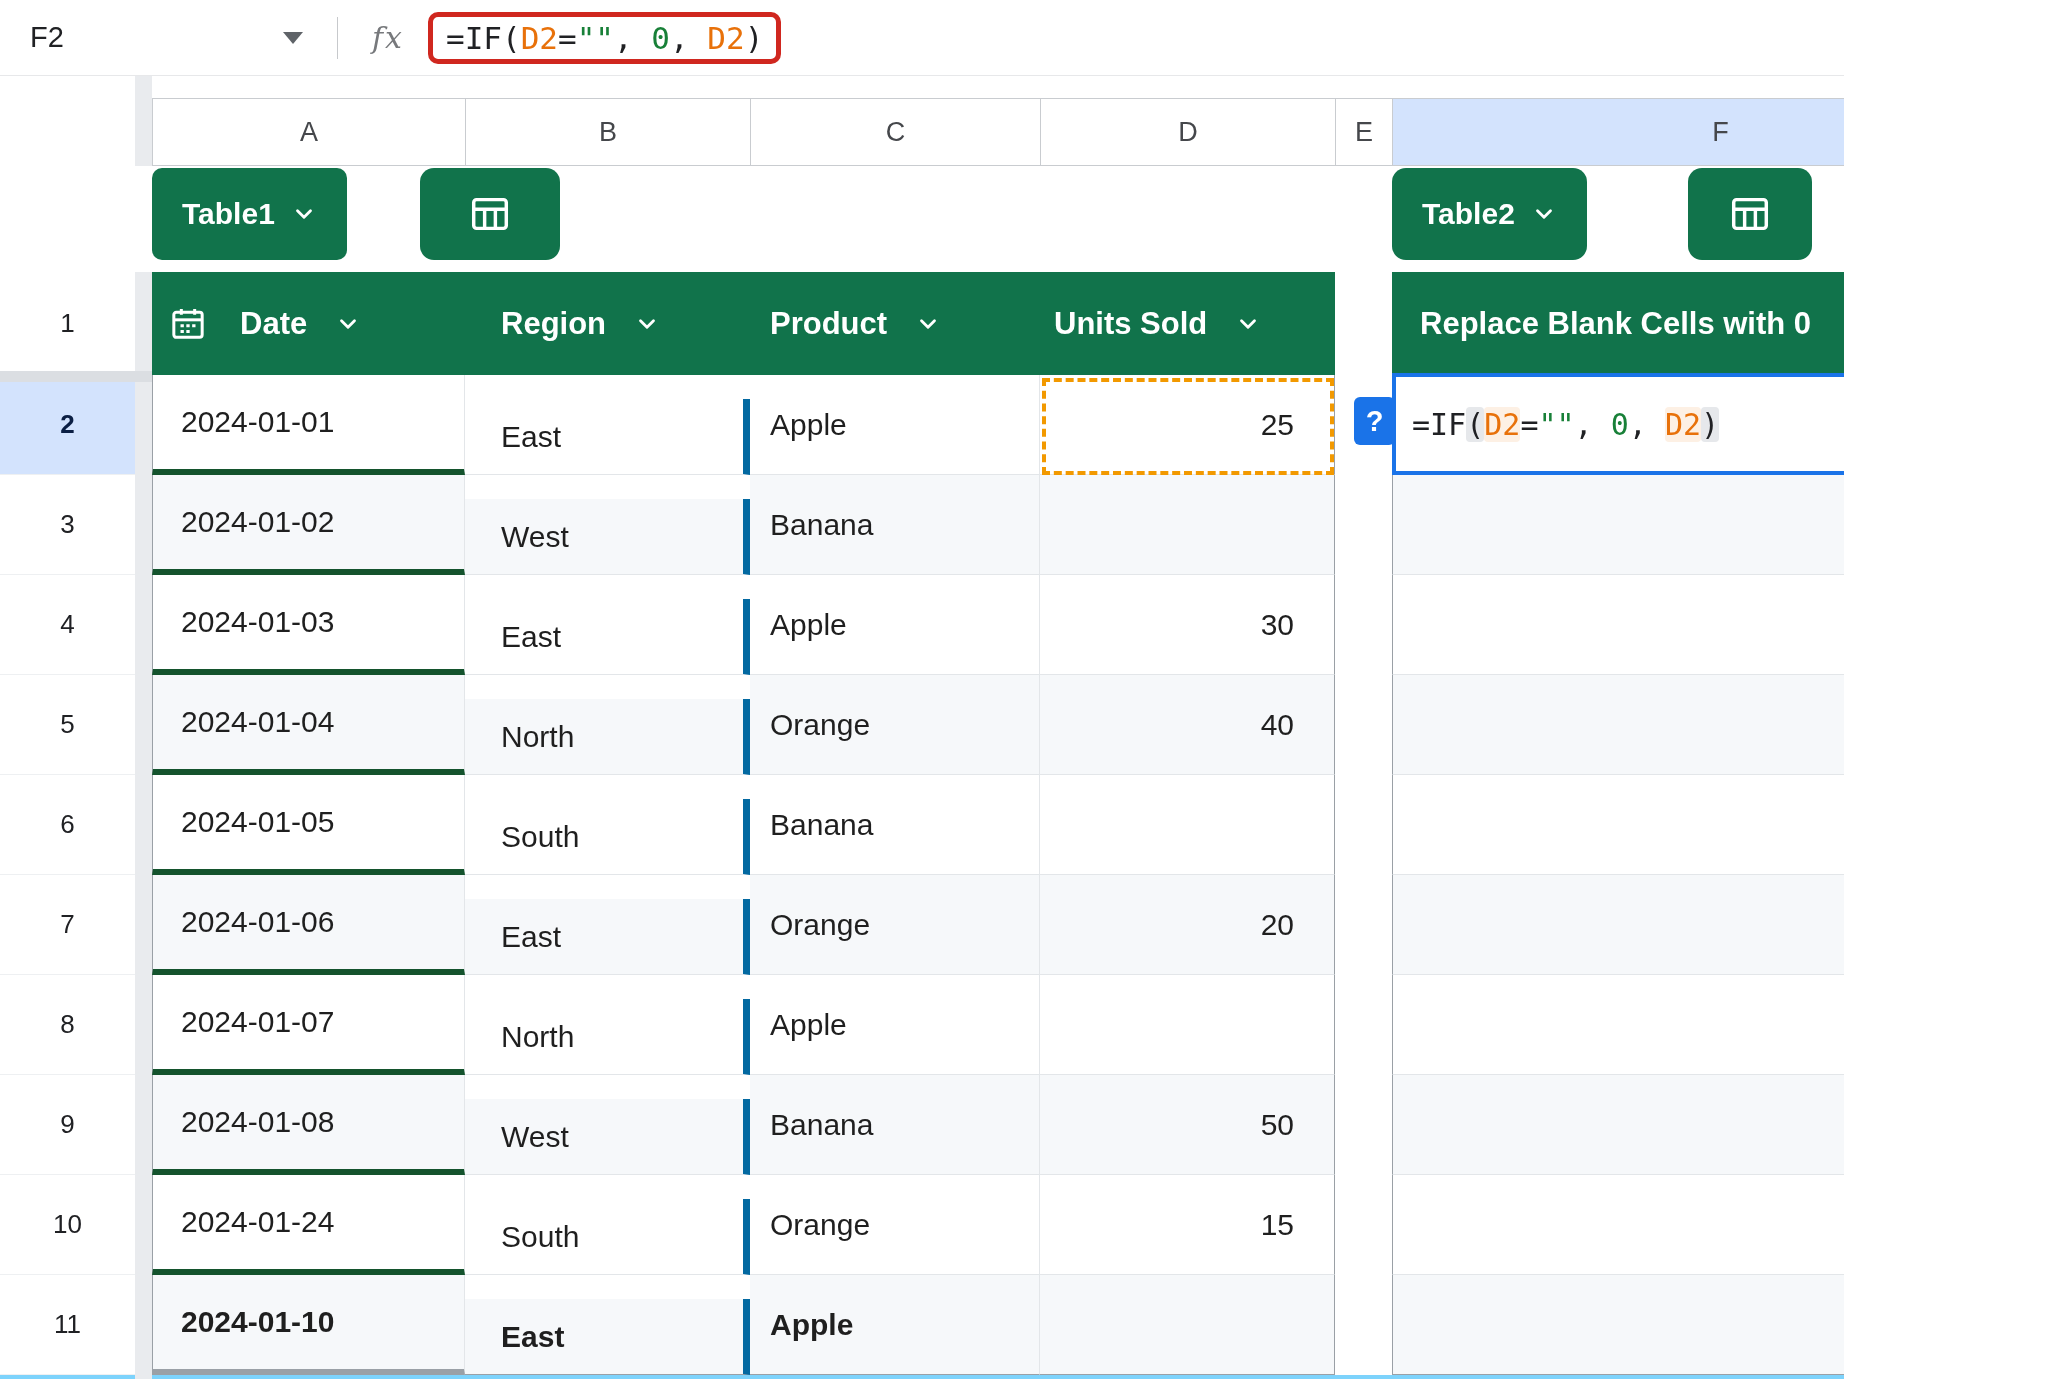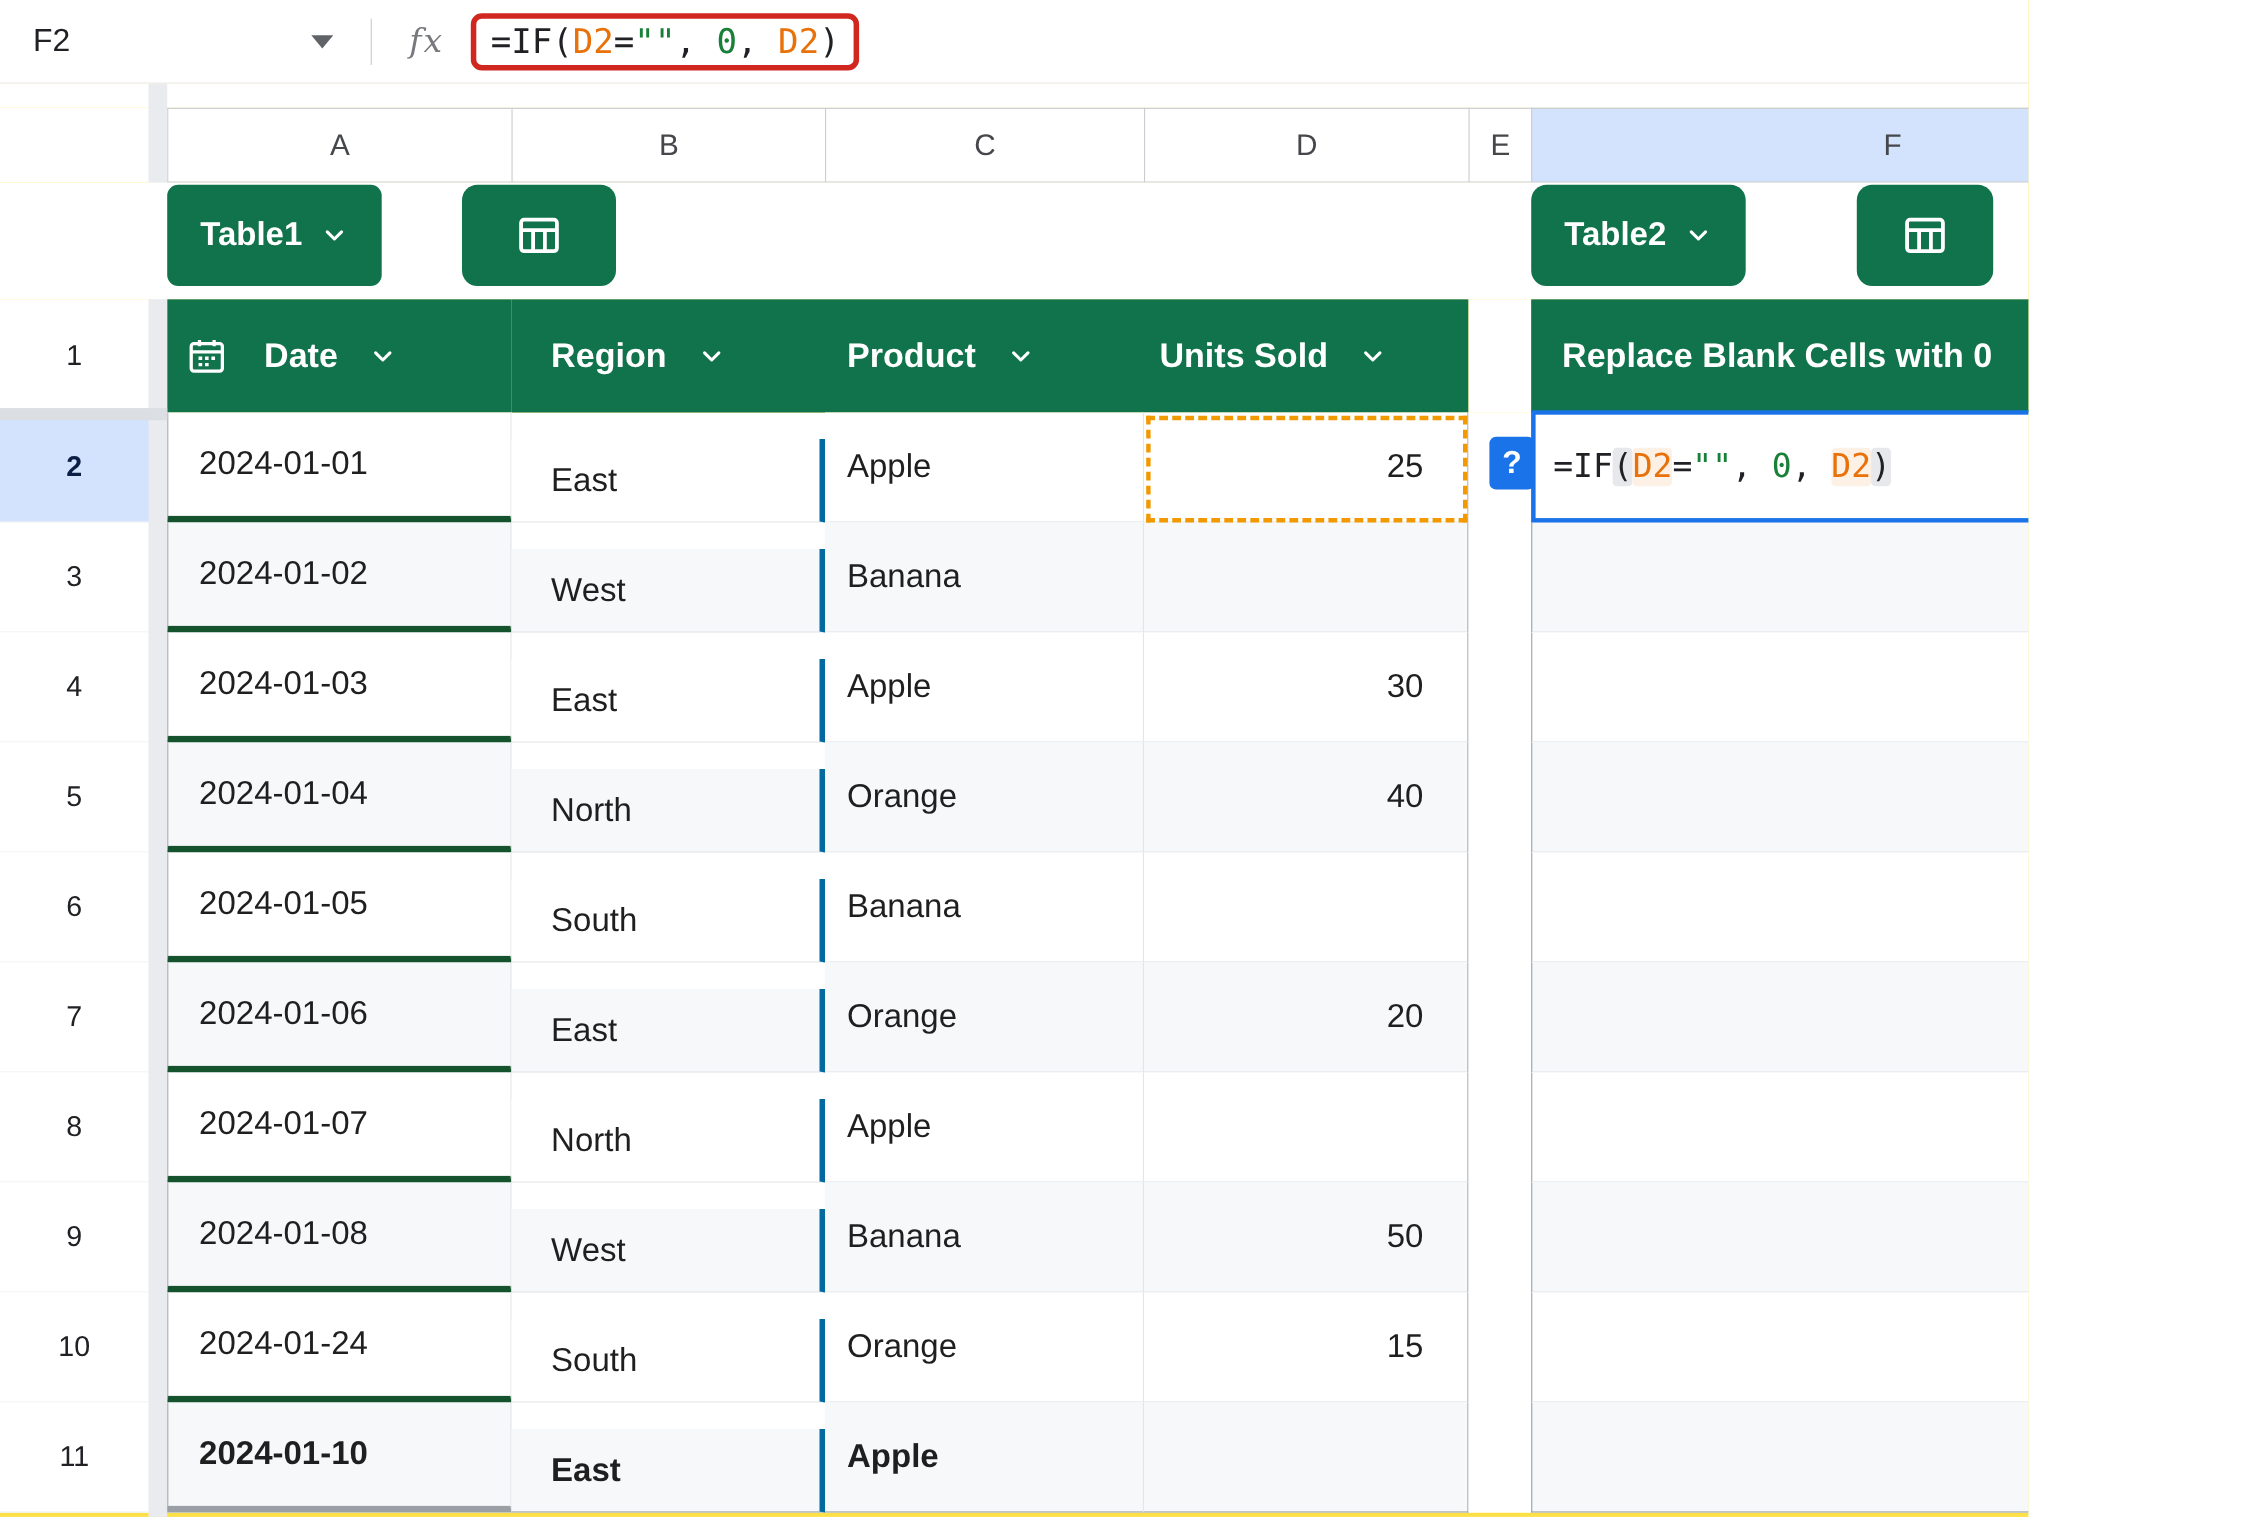--- a/index.html
+++ b/index.html
@@ -1,18 +1,18 @@
 <!DOCTYPE html>
 <html style="--table-green: #11734b; --selection-blue: #1a73e8; --selected-header-bg: #d3e3fd; --ref-orange: #e8710a; --string-green: #188038; --number-green: #188038; --annotation-red: #d0271f; --dashed-orange: #f29900;"><head>
 <meta charset="utf-8">
 <style>
   * { box-sizing: border-box; margin: 0; padding: 0; }
   html,body { background:#fff; }
   .app{
-    position:relative; width:1844px; height:1379px; background:#fde047;
+    position:relative; width:1844px; height:1379px; background:#7dd3fc;
     font-family:"Liberation Sans", sans-serif; overflow:hidden;
     --cols:152px 313px 285px 290px 295px 57px 656px;
   }
   
   .formula-bar{ height:76px; display:flex; align-items:center; border-bottom:1px solid #e7e8ea; background:#fff; }
   .name-box{ width:337px; display:flex; align-items:center; justify-content:space-between; padding:0 34px 0 30px; font-size:29px; color:#202124; }
   .tri{ width:0; height:0; border-left:10px solid transparent; border-right:10px solid transparent; border-top:12px solid #5f6368; }
   .fb-divider{ width:1px; height:42px; background:#c7c9cc; }
   .fx{ font-family:"DejaVu Serif", serif; font-style:italic; font-size:30px; color:#77797c; margin:0 24px 0 34px; letter-spacing:2px; }
   .red-annot{ display:inline-flex; align-items:center; border:5px solid var(--annotation-red,#d0271f); border-radius:10px; padding:3px 13px; }
@@ -50,21 +50,21 @@
   .h-d{ padding-left:14px; }
   .hcell .chev{ margin-left:28px; flex:none; }
   .h-e{ background:#fff; }
   .h-f{ justify-content:space-between; padding:0 28px; }
   .rn{ display:flex; align-items:center; justify-content:center; padding-right:17px; font-size:26px; color:#202124; background:#fff; border-bottom:1px solid #eef0f2; }
   .rn-sel{ background:var(--selected-header-bg,#d3e3fd); font-weight:bold; color:#0b1f44; }
   
   .sheet-body{ display:grid; grid-template-columns:var(--cols); grid-auto-rows:100px; background:#fff; }
   .dc{ display:flex; align-items:center; font-size:30px; color:#1f1f1f; background:#fff; }
   .ca{ padding-left:28px; border-left:1px solid #9aa0a6; border-right:1px solid #e3e6e9; border-bottom:6px solid #14532d; }
-  .cb{ padding-left:36px; border-right:5px solid #0369a1; border-bottom:1px solid #e3e6e9;margin-top:24px; }
+  .cb{ padding-left:36px; border-right:7px solid #0369a1; border-bottom:1px solid #e3e6e9;margin-top:24px; }
   .cc{ padding-left:20px; border-right:1px solid #e3e6e9; border-bottom:1px solid #e3e6e9; }
   .cd{ justify-content:flex-end; padding-right:40px; border-right:1px solid #9aa0a6; border-bottom:1px solid #e3e6e9; }
   .cf{ padding-left:16px; border-left:1px solid #9aa0a6; border-right:1px solid #9aa0a6; border-bottom:1px solid #e3e6e9; }
   .banded{ background:#f6f8fa; }
   .last{ border-bottom-color:#9aa0a6;font-weight:bold; }
   
   .side-strip{ position:absolute; left:135px; top:76px; width:17px; height:1303px; background:#e9ebee; z-index:1; }
   .frozen-strip{ position:absolute; left:0; top:371px; width:152px; height:11px; background:#dbdee2; z-index:2; }
   .d2-dashed{ position:absolute; left:1042px; top:378px; width:292px; height:97px; border:4px dashed var(--dashed-orange,#f29900); z-index:4; pointer-events:none; }
   .f2-box{ position:absolute; left:1392px; top:373px; width:652px; height:102px; border:4px solid var(--selection-blue,#1a73e8); z-index:4; pointer-events:none; }

